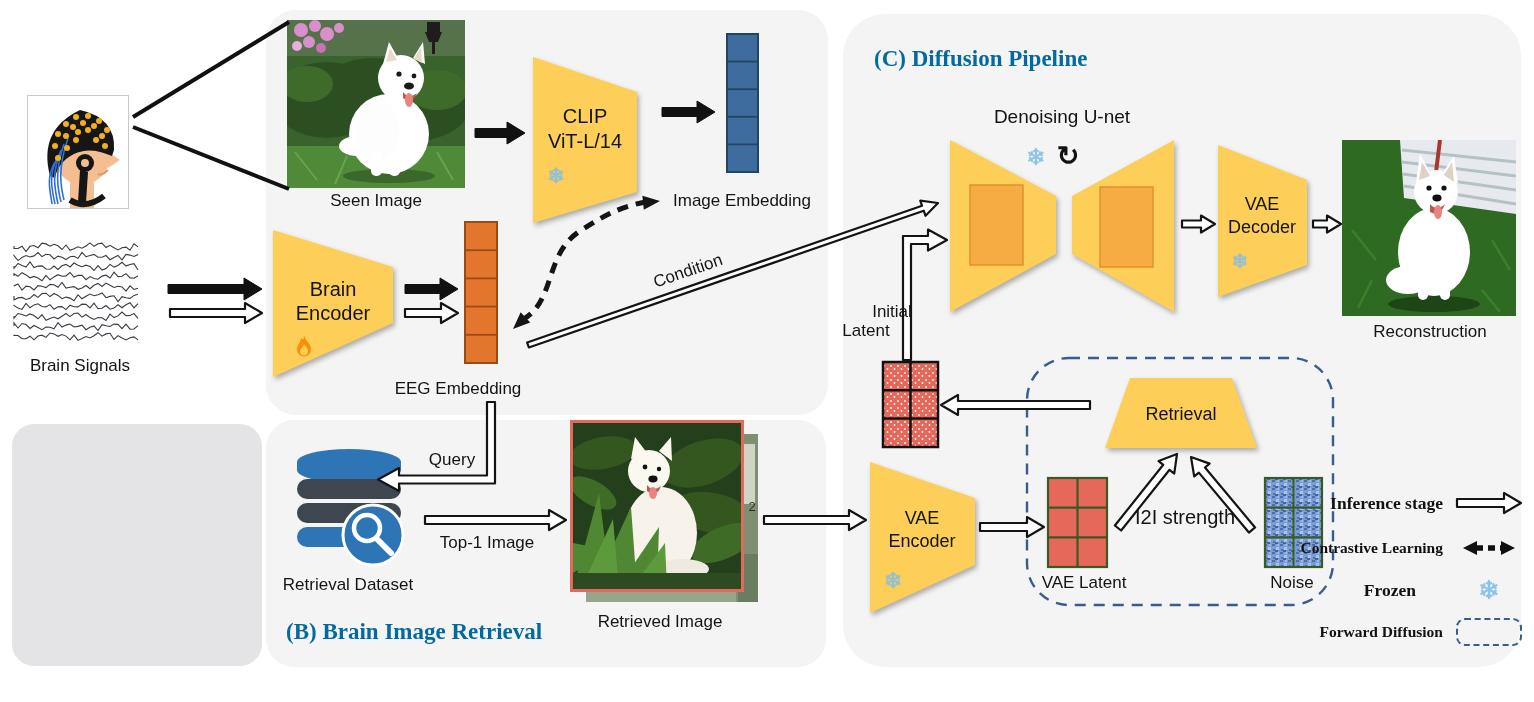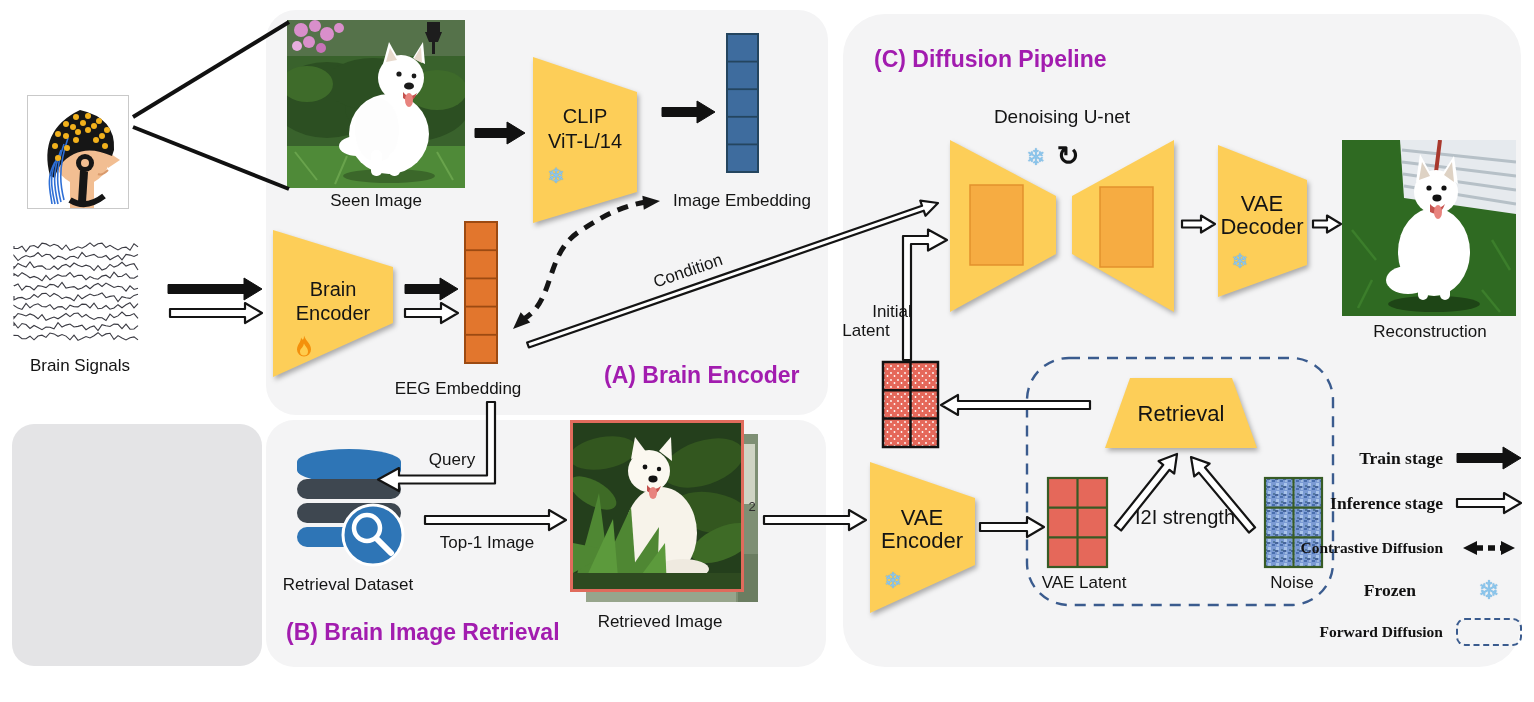--- a/index.html
+++ b/index.html
@@ -4,23 +4,23 @@
 <style>
   html,body{margin:0;padding:0;background:#fff;}
   #canvas{position:relative;width:1534px;height:702px;background:#fff;overflow:hidden;
           font-family:"Liberation Sans",sans-serif;}
   .panel{position:absolute;background:var(--panel_bg);}
   #legend-box{position:absolute;background:var(--legend_bg);border-radius:22px;}
   svg.layer{position:absolute;left:0;top:0;pointer-events:none;}
   .lbl{position:absolute;font-size:17px;color:#141414;transform:translate(-50%,-50%);
        white-space:nowrap;line-height:1.15;}
   .shape-lbl{font-size:20px;}
-  .shape-lbl.s19{font-size:22px;}
-  .title{position:absolute;font-family:Liberation Sans, sans-serif;font-weight:bold;
-         font-size:23px;color:#a21caf;white-space:nowrap;}
+  .shape-lbl.s19{font-size:18px;}
+  .title{position:absolute;font-family:Liberation Serif, serif;font-weight:bold;
+         font-size:23px;color:#0369a1;white-space:nowrap;}
   .rot{transform:translate(-50%,-50%) rotate(-19deg);}
   .icon{position:absolute;transform:translate(-50%,-50%);line-height:1;}
   .snow{color:#8CC6EC;text-shadow:0 0 1px #5d9fd0;}
   .loop{font-weight:bold;color:#111;}
   .arr-solid{fill:#111;stroke:#111;stroke-width:1;}
   .arr-hollow{fill:#fff;stroke:#141414;stroke-width:2.2;stroke-linejoin:round;}
   .yellow{fill:var(--accent_yellow);}
   .shadow{filter:drop-shadow(2px 3px 2.5px rgba(0,0,0,.30));}
   .inner{fill:#F6AC42;stroke:#E2912C;stroke-width:1.5;}
   .photo{position:absolute;overflow:hidden;}
@@ -359,21 +359,20 @@
 
   <div class="lbl" style="left:80px;top:366px;">Brain Signals</div>
   <div class="lbl" style="left:376px;top:201px;">Seen Image</div>
   <div class="lbl shape-lbl" style="left:585px;top:116px;">CLIP</div>
   <div class="lbl shape-lbl" style="left:585px;top:141px;">ViT-L/14</div>
   <div class="lbl" style="left:742px;top:201px;">Image Embedding</div>
   <div class="lbl shape-lbl" style="left:333px;top:289px;">Brain</div>
   <div class="lbl shape-lbl" style="left:333px;top:313px;">Encoder</div>
   <div class="lbl" style="left:458px;top:389px;">EEG Embedding</div>
   <div class="lbl rot" style="left:688px;top:271px;">Condition</div>
-  <div class="title" style="left:604px;top:362px;">(A) Brain Encoder</div>
 
   <div class="lbl" style="left:452px;top:460px;">Query</div>
   <div class="lbl" style="left:348px;top:585px;">Retrieval Dataset</div>
   <div class="lbl" style="left:487px;top:543px;">Top-1 Image</div>
   <div class="lbl" style="left:660px;top:622px;">Retrieved Image</div>
   <div class="title" style="left:286px;top:619px;">(B) Brain Image Retrieval</div>
 
   <div class="title" style="left:874px;top:46px;">(C) Diffusion Pipeline</div>
   <div class="lbl s19" style="left:1062px;top:117px;font-size:19px;">Denoising U-net</div>
   <div class="lbl shape-lbl s19" style="left:1262px;top:204px;">VAE</div>
@@ -393,38 +392,30 @@
   <span class="icon snow" style="left:1240px;top:261px;font-size:20px;">❄</span>
   <span class="icon snow" style="left:893px;top:581px;font-size:22px;">❄</span>
   <span class="icon loop" style="left:1068px;top:156px;font-size:27px;">↻</span>
   <span class="icon" style="left:304px;top:349px;">
     <svg width="20" height="24" viewBox="0 0 20 24">
       <path d="M10 0 C12 6 17 8 17 14 A7 7 0 0 1 3 14 C3 9 7 7 7 2 C8.4 5 10 5 10 0 Z" fill="#F4900C"></path>
       <path d="M10 8 C11 11 14 12 14 16 A4 4 0 0 1 6 16 C6 13 9.4 11.8 9.6 9 Z" fill="#FFCC4D"></path>
     </svg>
   </span>
 
-  <div class="lrow" style="top:441px;">
-    <span class="ltext">Train stage</span>
-    <span class="licon">
-      <svg width="68" height="24" viewBox="0 0 68 24">
-          <path class="arr-solid" d="M0 -4.5 L46 -4.5 L46 -11 L64 0 L46 11 L46 4.5 L0 4.5 Z" transform="translate(2 12) rotate(0.00)"></path>
-        </svg>
-    </span>
-  </div>
   <div class="lrow" style="top:486px;">
     <span class="ltext">Inference stage</span>
     <span class="licon">
       <svg width="68" height="24" viewBox="0 0 68 24">
           <path class="arr-hollow" d="M0 -4 L47 -4 L47 -10 L64 0 L47 10 L47 4 L0 4 Z" transform="translate(2 12) rotate(0.00)"></path>
         </svg>
     </span>
   </div>
   <div class="lrow" style="top:531px;">
-    <span class="ltext small">Contrastive Diffusion</span>
+    <span class="ltext small">Contrastive Learning</span>
     <span class="licon">
       <svg width="52" height="24" viewBox="0 0 52 24">
         <line x1="13" y1="12" x2="39" y2="12" stroke="#111" stroke-width="5.5" stroke-dasharray="7 5"></line>
         <polygon points="0,12 14,5 14,19" fill="#111"></polygon>
           <polygon points="52,12 38,5 38,19" fill="#111"></polygon>
       </svg>
     </span>
   </div>
   <div class="lrow" style="top:573px;gap:36px;">
     <span class="ltext">Frozen</span>

